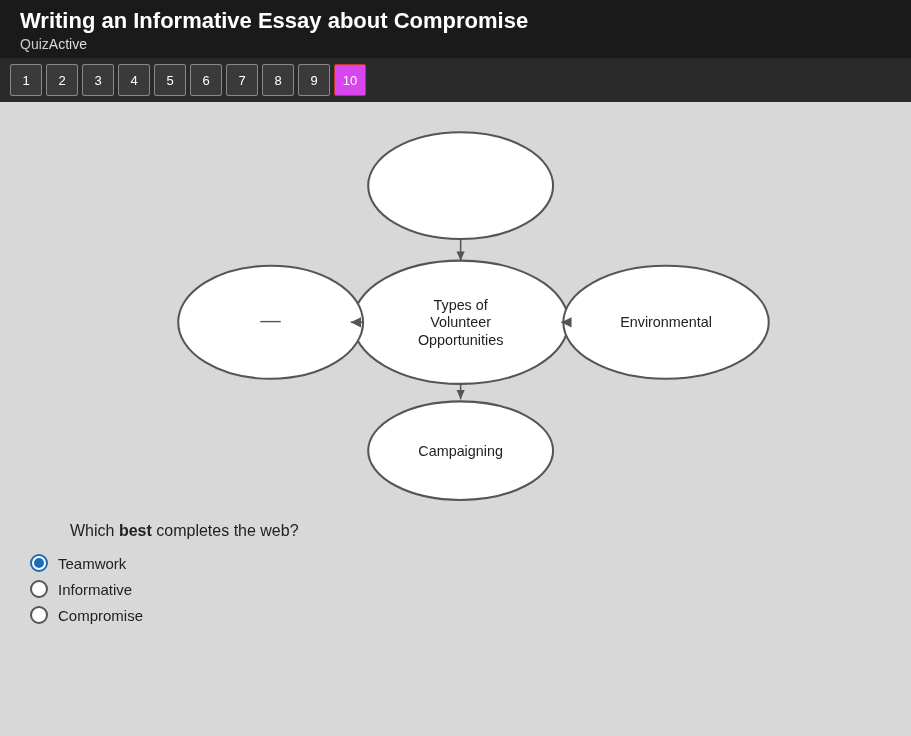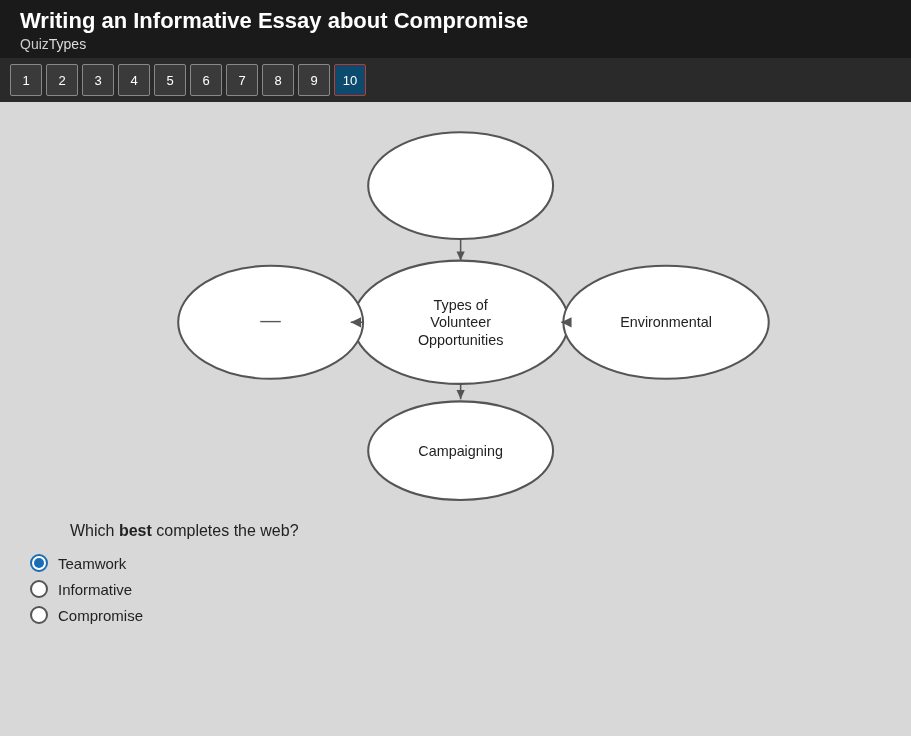--- a/index.html
+++ b/index.html
@@ -55,21 +55,21 @@
       color: white;
       font-size: 13px;
       display: flex;
       align-items: center;
       justify-content: center;
       cursor: pointer;
       border-radius: 2px;
     }
 
     .nav-btn.active {
-      background: #0c4a6e;
+      background: #d946ef;
       border-color: #c0392b;
       color: white;
     }
 
     .main-content {
       background: #d8d8d8;
       padding: 20px 30px;
       height: calc(736px - 100px);
       position: relative;
     }
@@ -142,21 +142,21 @@
       background: #1a6db5;
     }
   </style>
 </head>
 <body>
 
 <div class="header">
   <div class="header-title">Writing an Informative Essay about Compromise</div>
   <div class="header-sub">
     <span class="quiz-label">Quiz</span>
-    <span class="active-label">Types</span>
+    <span class="active-label">Active</span>
   </div>
 </div>
 
 <div class="question-nav">
 <div class="nav-btn">1</div>
     <div class="nav-btn">2</div>
     <div class="nav-btn">3</div>
     <div class="nav-btn">4</div>
     <div class="nav-btn">5</div>
     <div class="nav-btn">6</div>

